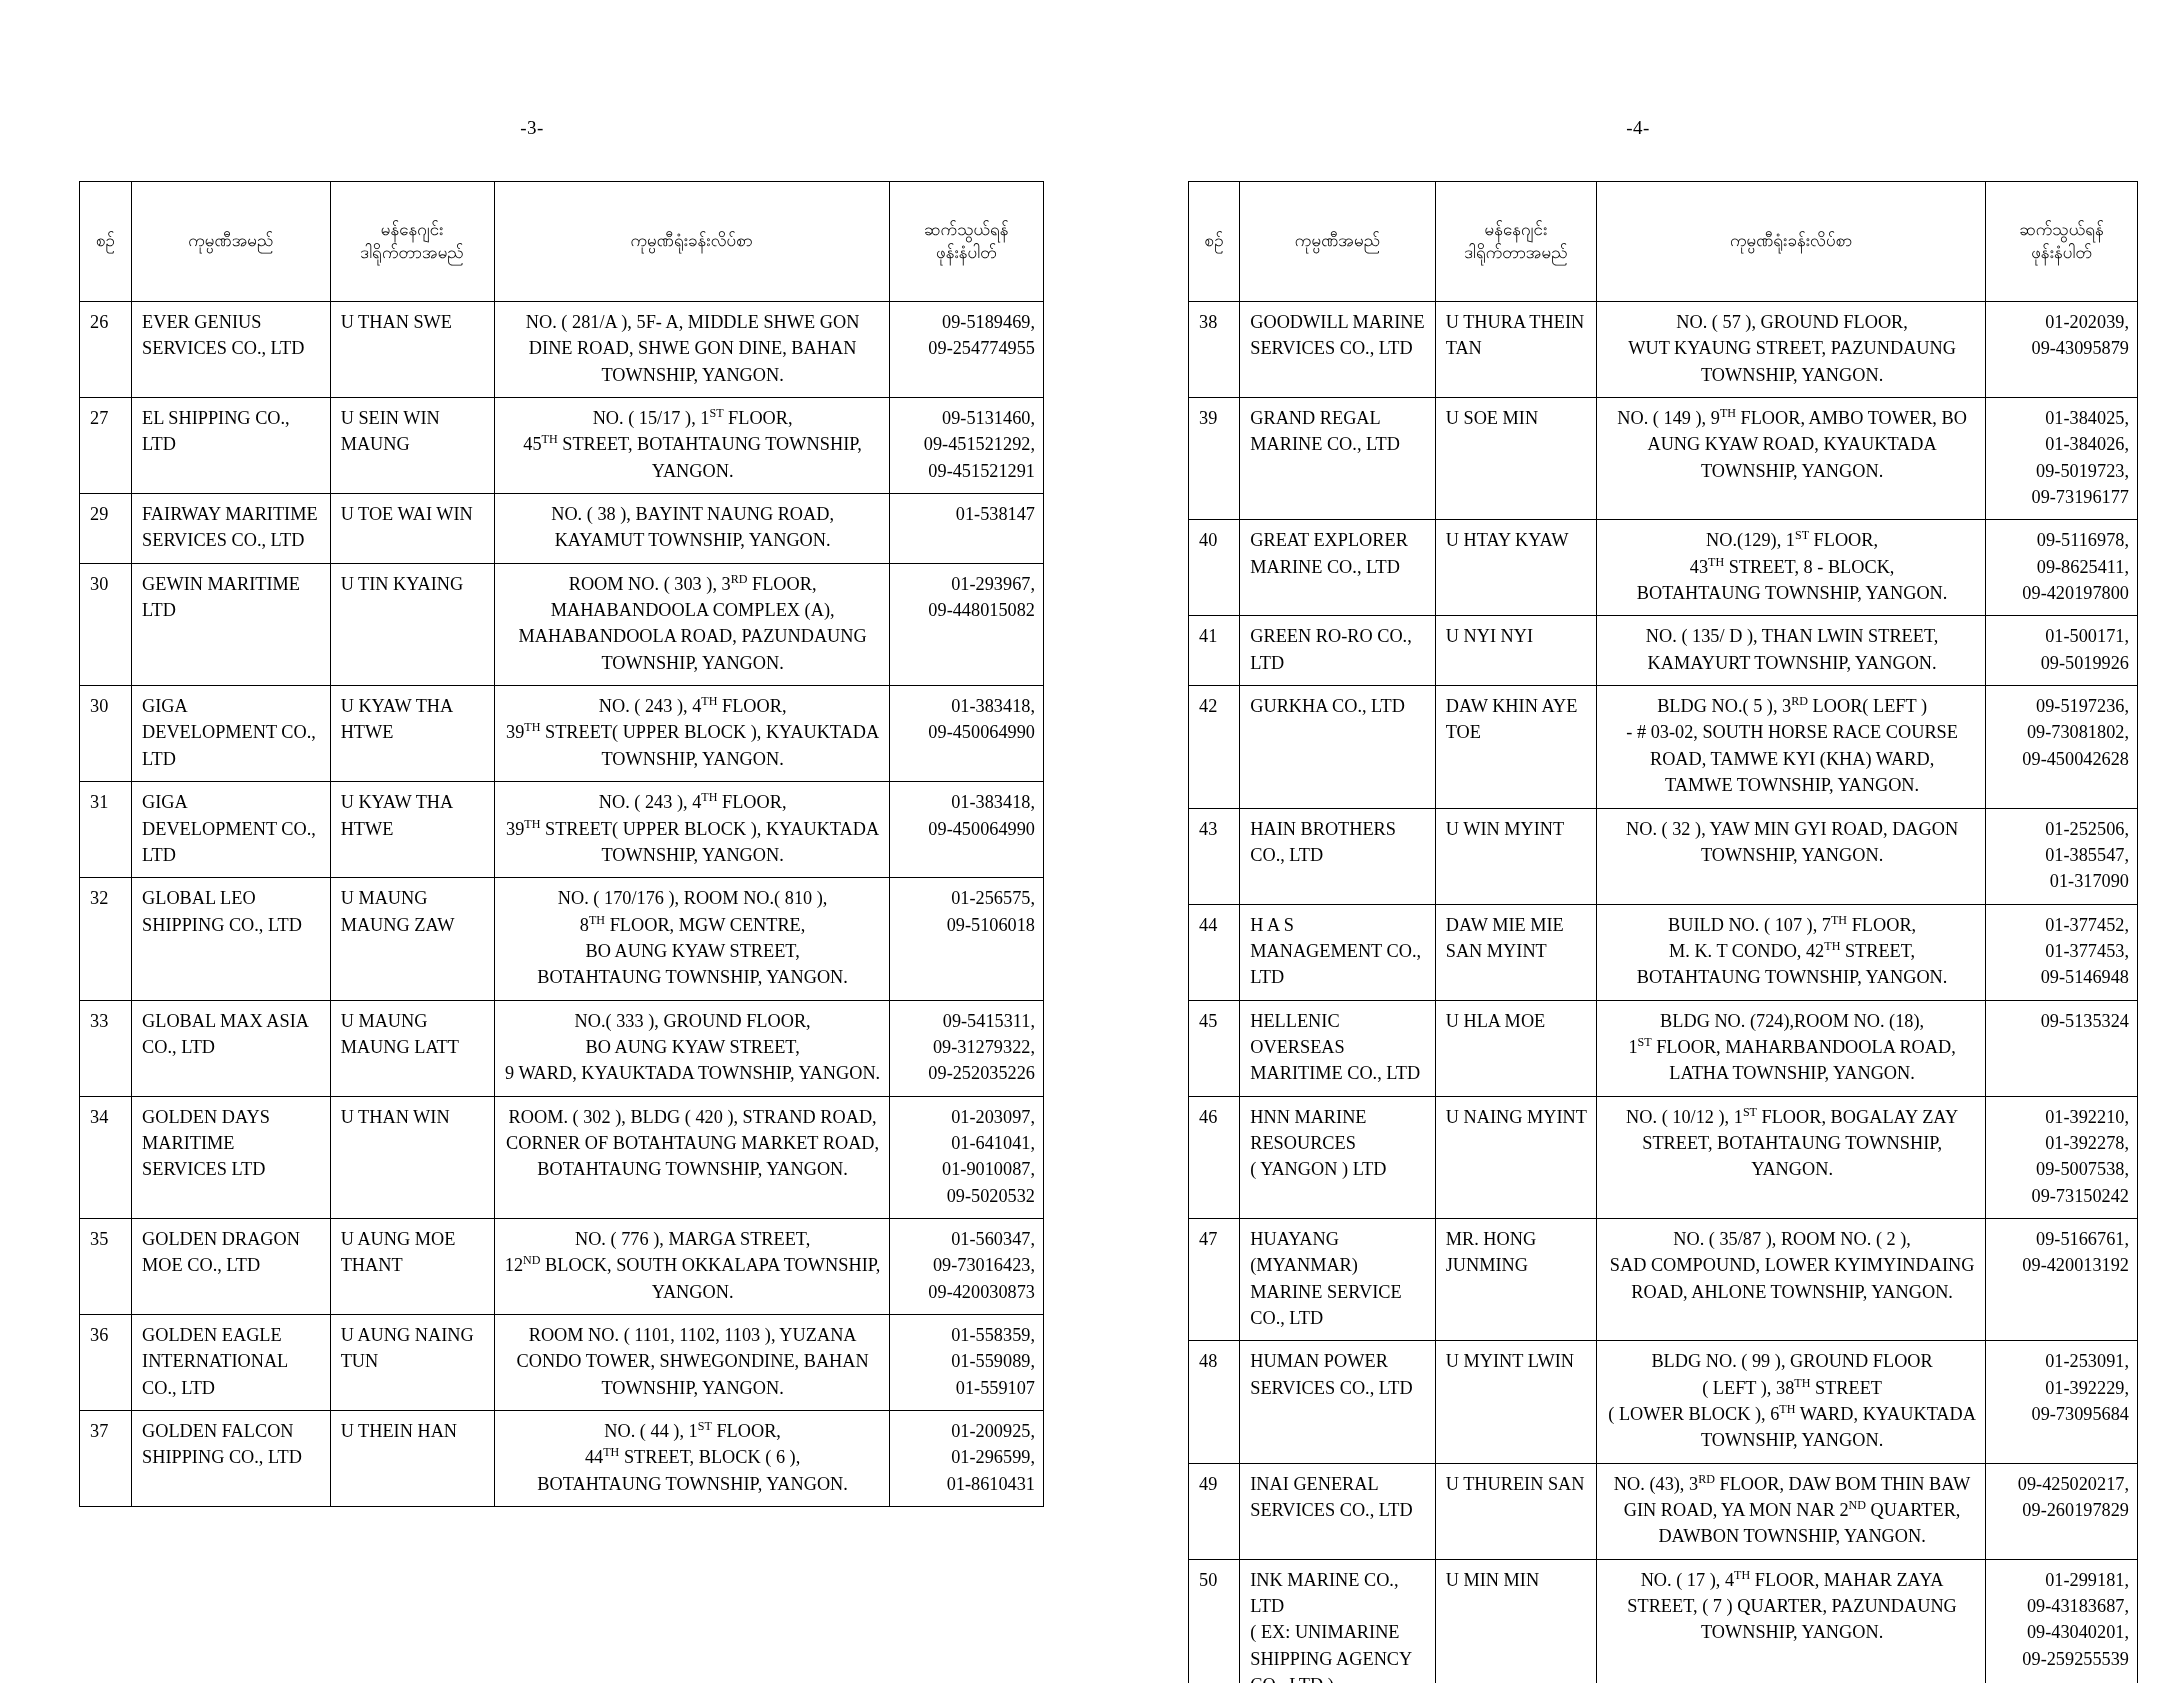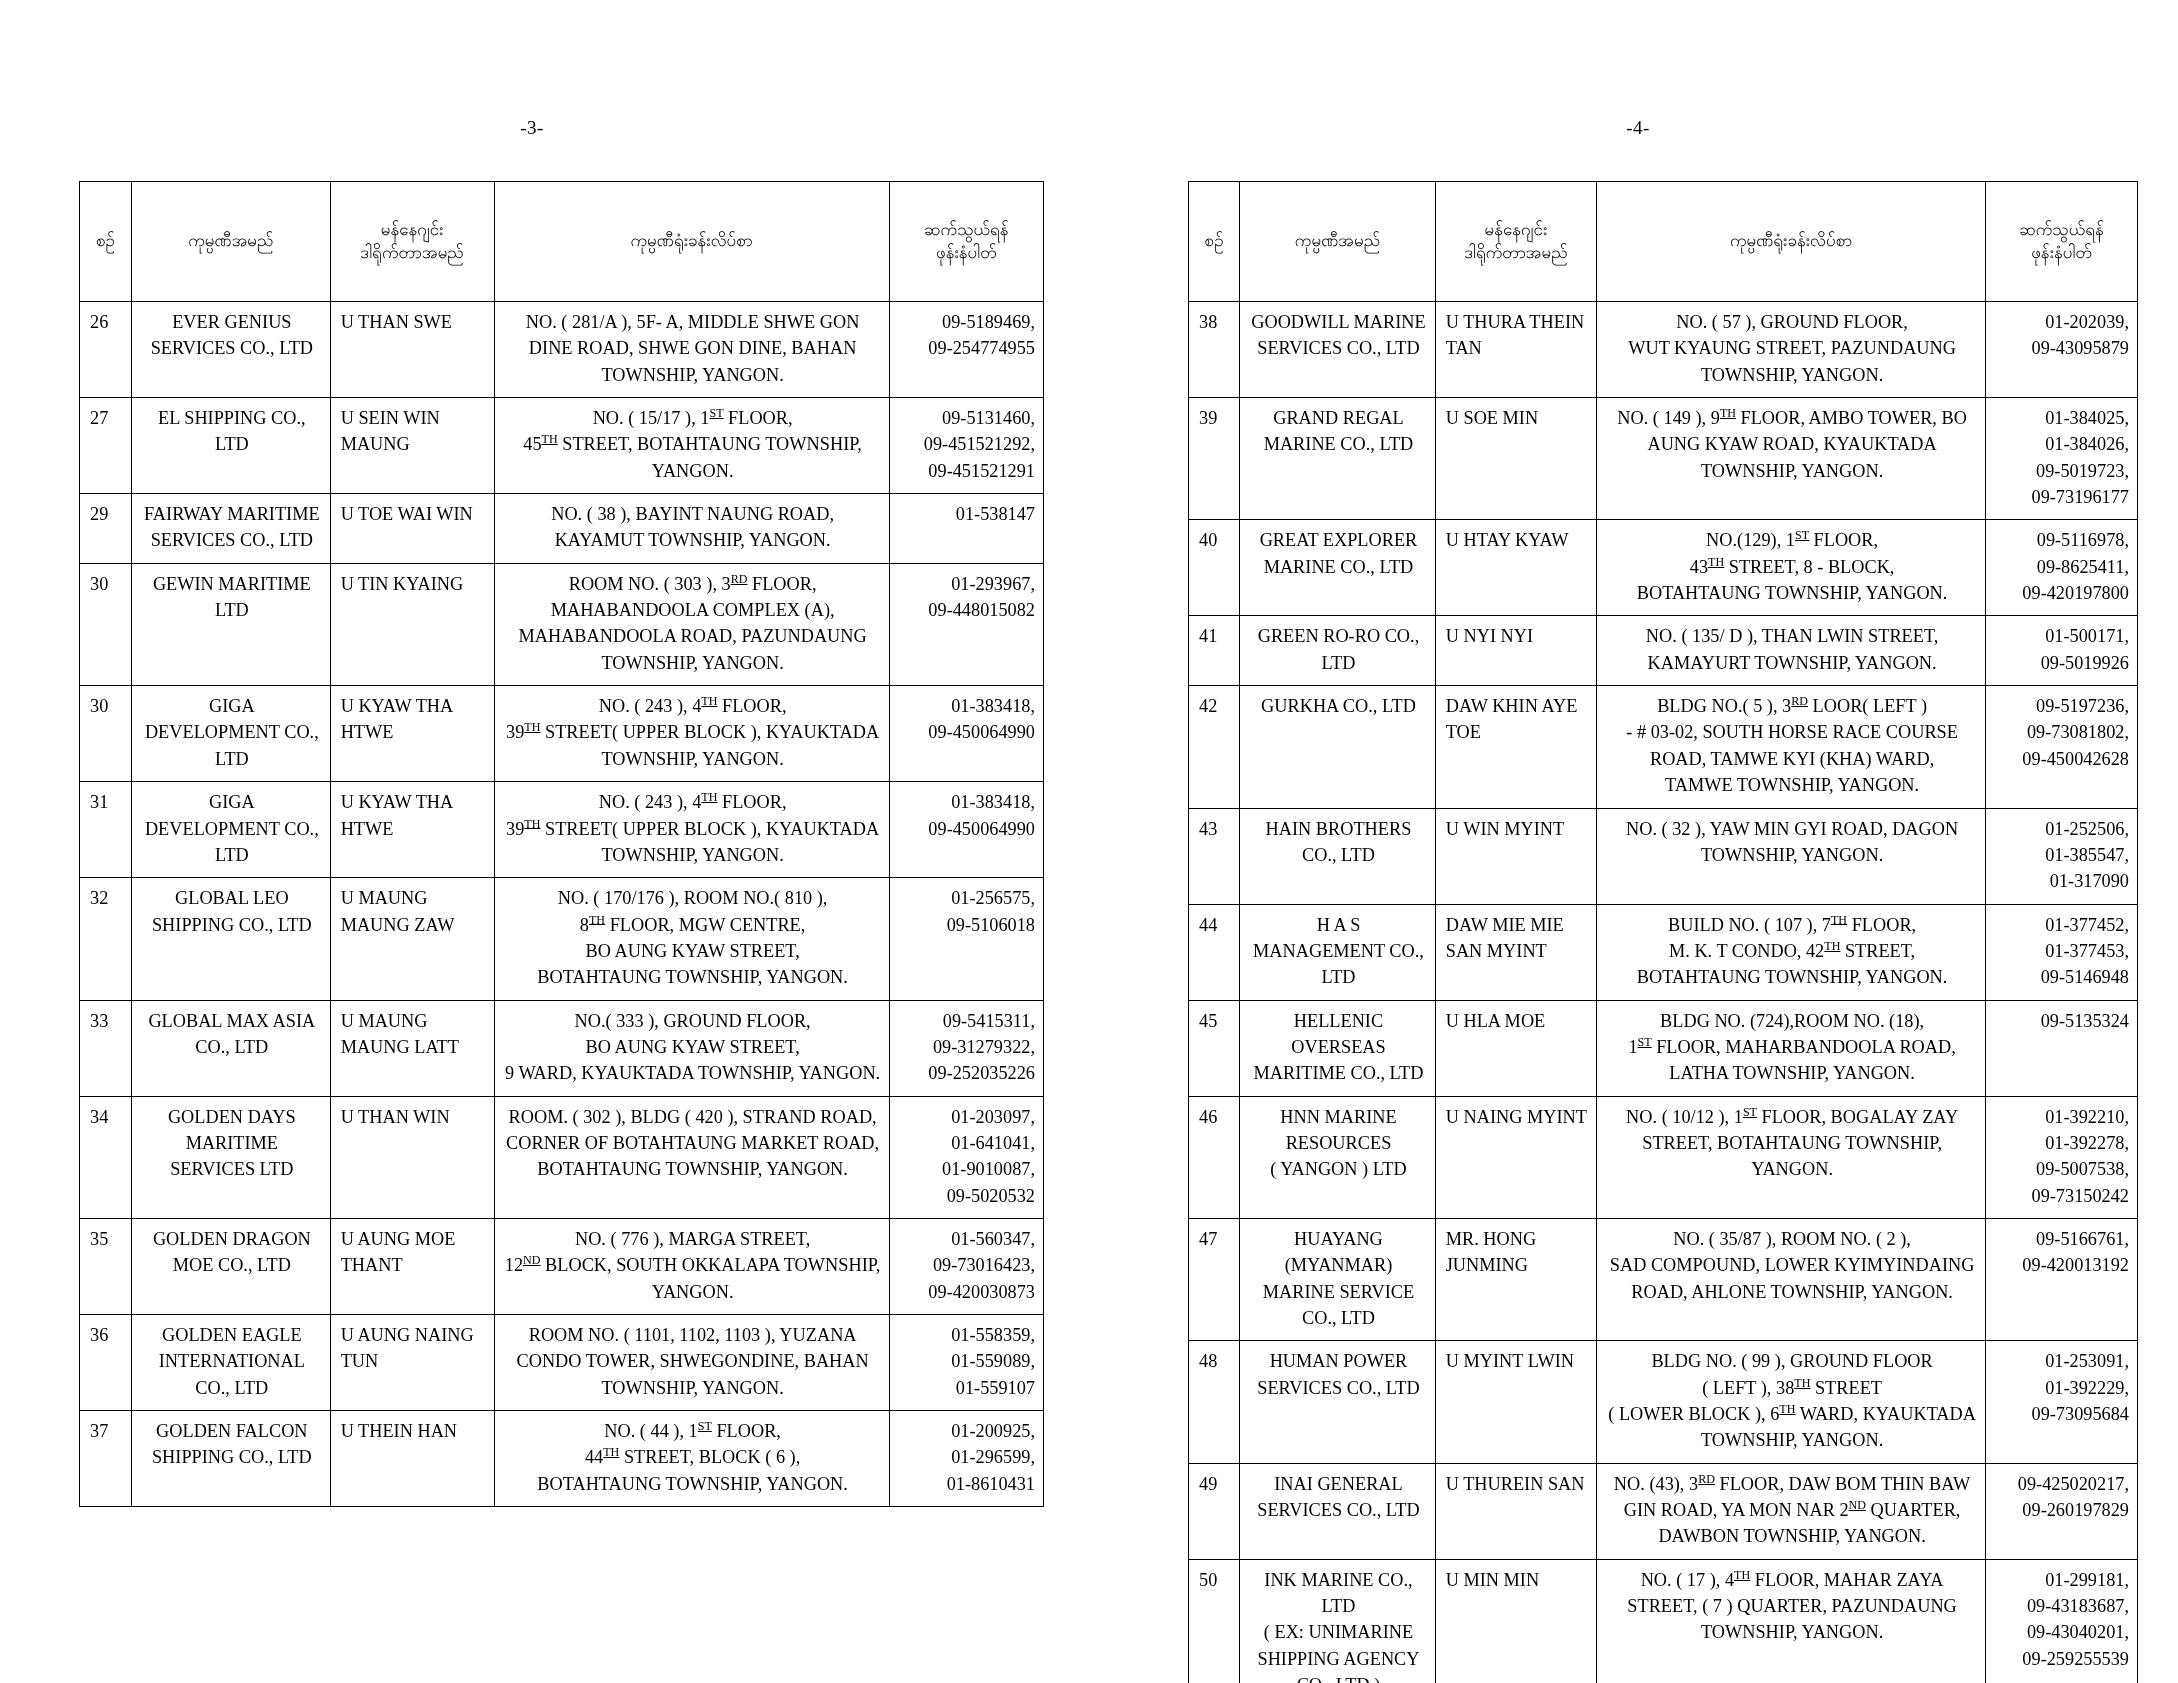--- a/index.html
+++ b/index.html
@@ -62,27 +62,27 @@
     font-size: 17px;
     line-height: 1.35;
   }
   .col-no      { width: 5.4%; }
   .col-company { width: 20.6%; }
   .col-md      { width: 17.0%; }
   .col-addr    { width: 41.0%; }
   .col-phone   { width: 16.0%; }
 
   td.c-no     { text-align: left; padding-left: 4px; padding-right: 4px; }
-  td.c-comp   { text-align: center; }
+  td.c-comp   { text-align: left; }
   td.c-md     { text-align: left; margin-left: 36px; }
   td.c-addr   { text-align: center; }
   td.c-phone  { text-align: right; }
 
   td .ln { display: block; white-space: nowrap; }
-  sup { font-size: 0.66em; vertical-align: super; line-height: 0; text-decoration: underline; }
+  sup { font-size: 0.66em; vertical-align: super; line-height: 0; }
 
   .hdr-line { display: block; }
 </style>
 </head>
 <body>
 
 <div class="page-wrap">
 
   <div class="sheet left">
     <div class="page-number">-3-</div>

